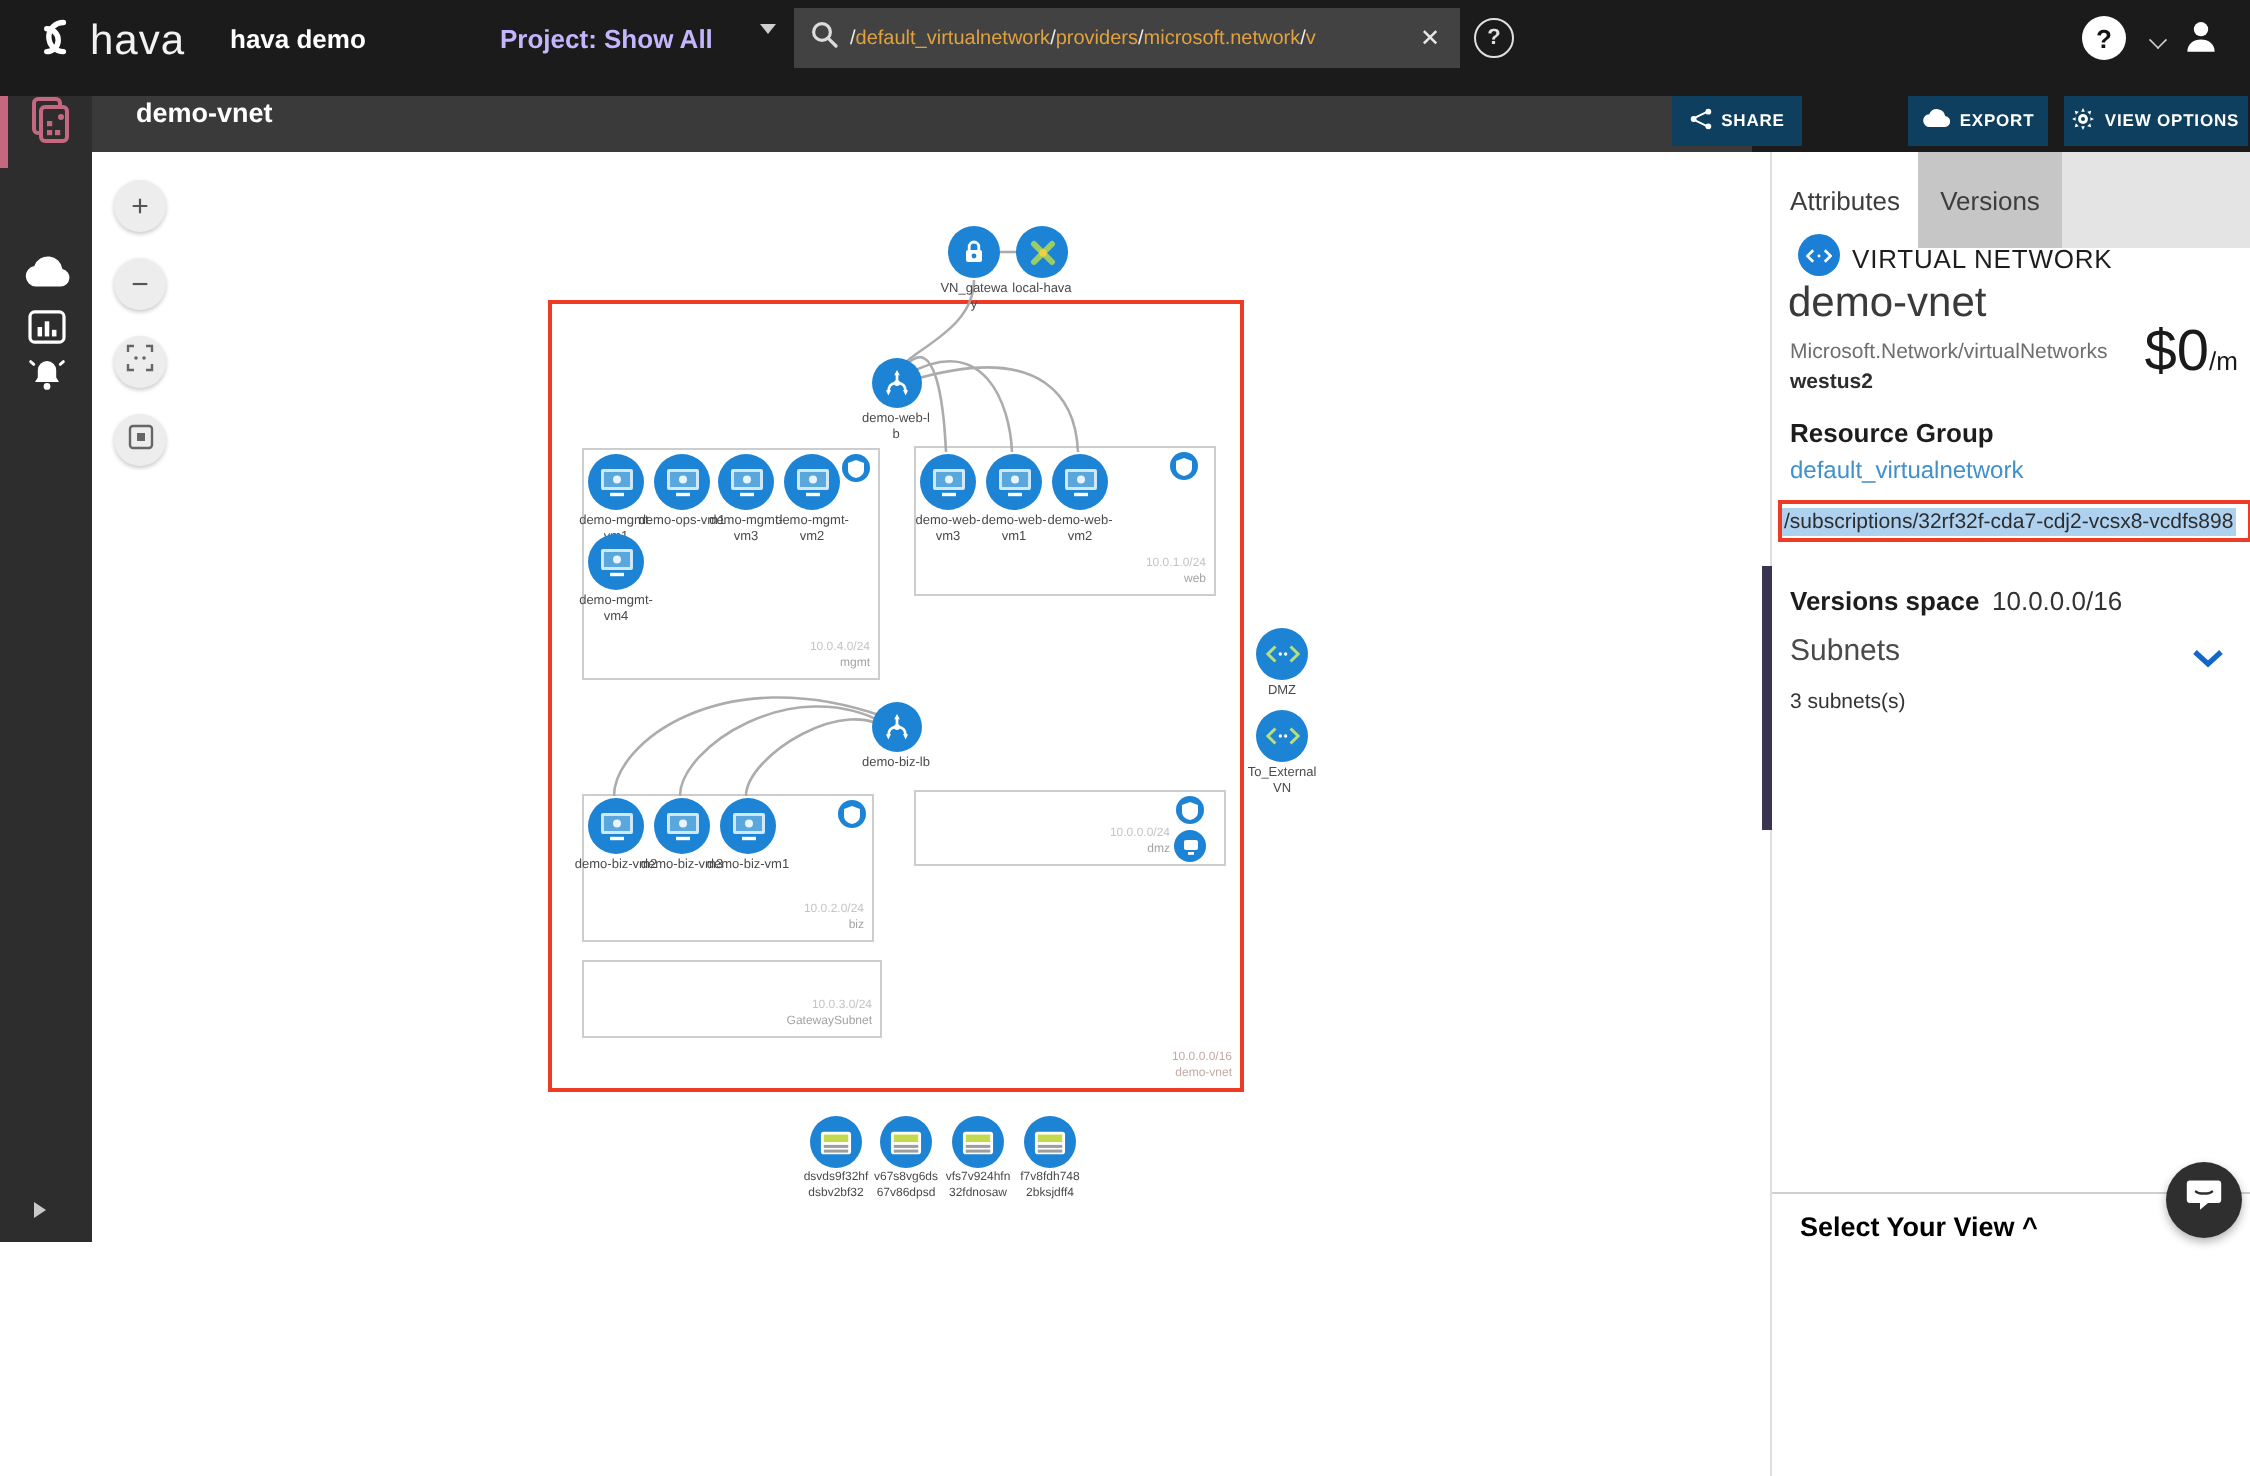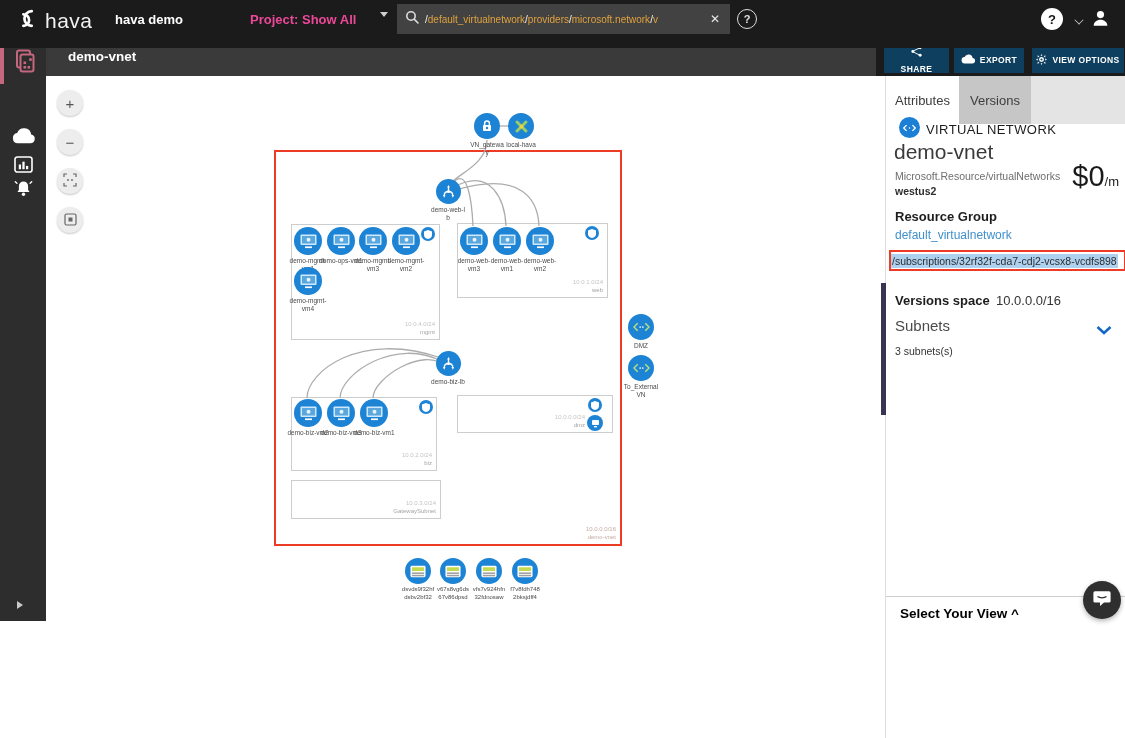--- a/index.html
+++ b/index.html
@@ -4,21 +4,21 @@
 <style>
   * { margin:0; padding:0; box-sizing:border-box; }
   body { font-family:"Liberation Sans", sans-serif; background:#fff; }
   .app { position:relative; width:1125px; height:738px; background:#fff; overflow:hidden; }
 
   
   .topbar { position:absolute; left:0; top:0; width:1125px; height:48px; background:#1b1b1b; z-index:20; }
   .logo { position:absolute; left:14px; top:6px; display:flex; align-items:center; gap:6px; }
   .logo-text { color:#f2f2f2; font-size:21px; font-weight:400; letter-spacing:.5px; }
   .ws-name { position:absolute; left:115px; top:12px; color:#fff; font-size:13px; font-weight:bold; }
-  .proj { position:absolute; left:250px; top:12px; color:#ec4899; font-size:13px; font-weight:bold; display:flex; align-items:flex-start; gap:24px; cursor:pointer; }
+  .proj { position:absolute; left:250px; top:12px; color:#c4b5fd; font-size:13px; font-weight:bold; display:flex; align-items:flex-start; gap:24px; cursor:pointer; }
   .proj-caret { width:0; height:0; border-left:4px solid transparent; border-right:4px solid transparent; border-top:5px solid #cfcfcf; }
   .searchbox { position:absolute; left:397px; top:4px; width:333px; height:30px; background:#424242; display:flex; align-items:center; padding:0 8px; gap:6px; }
   .search-text { flex:1; font-size:10px; white-space:nowrap; overflow:hidden; }
   .search-text .wd { color:#e0a23e; }
   .search-text .sl { color:#f0f0f0; }
   .clear-x { color:#e8e8e8; font-size:12px; cursor:pointer; padding:0 2px; }
   .help-circ { position:absolute; left:737px; top:9px; width:20px; height:20px; border:1.5px solid #e0e0e0; border-radius:50%; color:#e0e0e0; font-size:11px; font-weight:bold; display:flex; align-items:center; justify-content:center; cursor:pointer; }
   .q-circ { position:absolute; left:1041px; top:8px; width:22px; height:22px; background:#fff; border-radius:50%; color:#141414; font-size:13px; font-weight:bold; display:flex; align-items:center; justify-content:center; cursor:pointer; }
   .user-caret { position:absolute; left:1075px; top:16px; width:8px; height:8px; border-right:1.6px solid #d0d0d0; border-bottom:1.6px solid #d0d0d0; transform:rotate(45deg) scale(.8); cursor:pointer; }
   .user-ic { position:absolute; left:1090px; top:8px; cursor:pointer; }
@@ -122,21 +122,21 @@
           <circle cx="10" cy="6.3" r="3.4"></circle>
           <path d="M3.5 17c0-3.6 2.9-5.8 6.5-5.8s6.5 2.2 6.5 5.8z"></path>
         </svg>
     </div>
   </div>
 
   <div class="subbar">
     <span class="page-title">demo-vnet</span>
   </div>
   <div class="actions-bg"></div>
-  <button class="act-btn" style="left:884px;width:65px;flex-direction:column;">
+  <button class="act-btn" style="left:836px;width:65px;">
     <span><svg width="11" height="11" viewBox="0 0 12 12" fill="#fff">
           <circle cx="10" cy="2" r="1.6"></circle>
           <circle cx="2" cy="6" r="1.6"></circle>
           <circle cx="10" cy="10" r="1.6"></circle>
           <path d="M2.8 5.3 9 2.3M2.8 6.7 9 9.7" stroke="#fff" stroke-width="1.1"></path>
         </svg></span>
     <span>SHARE</span>
   </button>
   <button class="act-btn" style="left:954px;width:70px;">
     <span><svg width="14" height="10" viewBox="0 0 14 10" fill="#fff">
@@ -549,21 +549,21 @@
     </div>
 
     <div class="ptype-ic">
         <svg width="13" height="8" viewBox="0 0 18 10" fill="none">
           <path d="M5 1 1 5l4 4M13 1l4 4-4 4" stroke="#fff" stroke-width="1.8"></path>
           <circle cx="9" cy="5" r="1" fill="#fff"></circle>
         </svg>
       </div>
     <div class="ptype">VIRTUAL NETWORK</div>
     <div class="pname">demo-vnet</div>
-    <div class="pkind">Microsoft.Resource/virtualNetworks</div>
+    <div class="pkind">Microsoft.Network/virtualNetworks</div>
     <div class="pregion">westus2</div>
     <div class="pprice"><span class="v">$0</span><span class="u">/m</span></div>
 
     <div class="prglbl">Resource Group</div>
     <div class="prgval">default_virtualnetwork</div>
 
     <div class="focusbox">
       <span>/subscriptions/32rf32f-cda7-cdj2-vcsx8-vcdfs898</span>
     </div>
 

